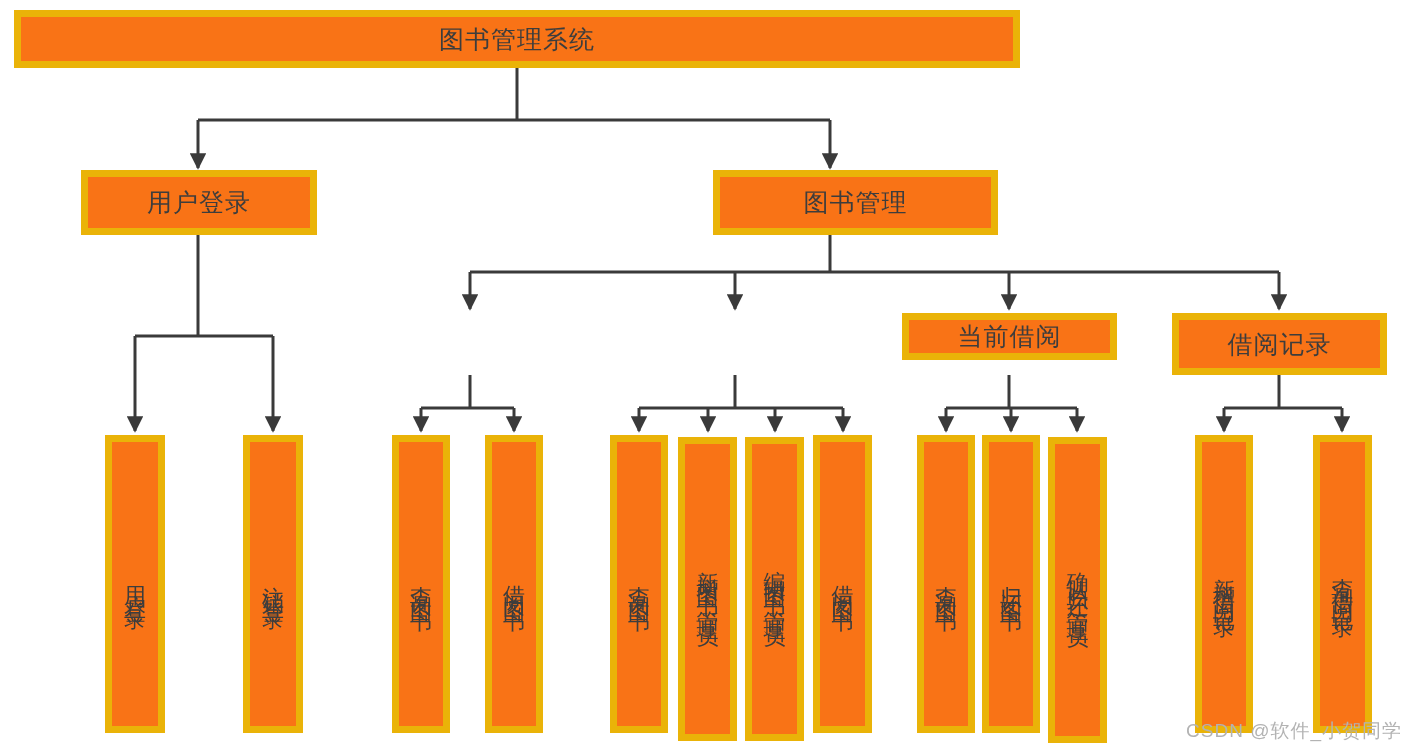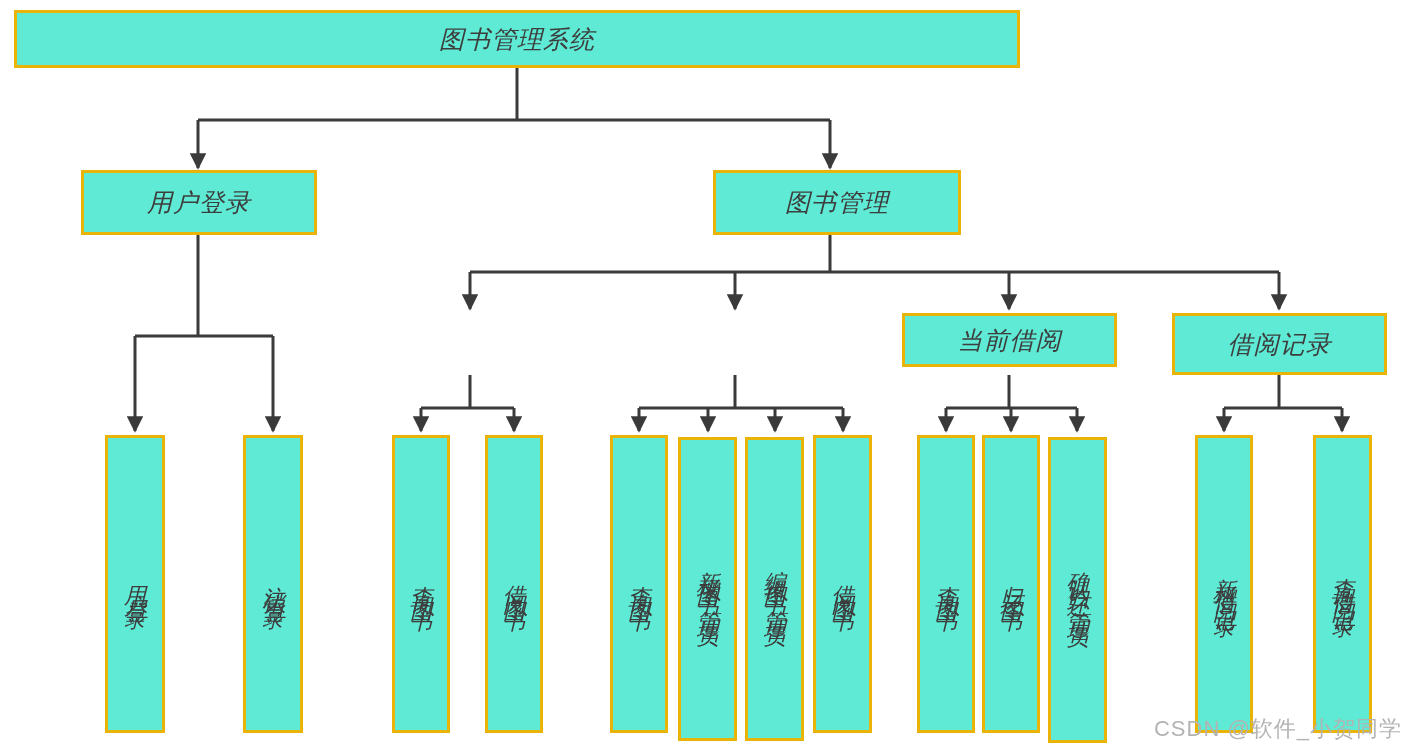--- a/index.html
+++ b/index.html
@@ -8,64 +8,63 @@
     width:1405px;height:747px;
     background:#fff;
     font-family:"Liberation Sans","DejaVu Sans",sans-serif;
     overflow:hidden;
   }
   .wires{position:absolute;left:0;top:0;z-index:1;}
   .wire{fill:none;stroke:#3a3a3a;stroke-width:3;}
   .node{
     position:absolute;
     box-sizing:border-box;
-    border:3px solid #eab308;
-    background:#5eead4;
+    border:7px solid #eab308;
+    background:#f97316;
     color:#3d3d3d;
     display:flex;align-items:center;justify-content:center;
     z-index:2;
-    font-style:italic;
   }
   .node.h{font-size:25px;letter-spacing:1px;}
   .node.v span{
     writing-mode:vertical-rl;
     text-orientation:mixed;
     font-size:22px;
     letter-spacing:8px;
     line-height:1;
     white-space:nowrap;
   }
   
   #root{left:14px;top:10px;width:1006px;height:58px;}
   
   #n-user-login{left:81px;top:170px;width:236px;height:65px;}
-  #n-book-mgmt{left:713px;top:170px;width:248px;height:65px;justify-content:center;}
+  #n-book-mgmt{left:713px;top:170px;width:285px;height:65px;justify-content:center;}
   
   #n-newbook{left:362px;top:313px;width:215px;height:62px;}
   #n-borrow{left:628px;top:313px;width:215px;height:62px;}
-  #n-current{left:902px;top:313px;width:215px;height:54px;}
+  #n-current{left:902px;top:313px;width:215px;height:47px;}
   #n-records{left:1172px;top:313px;width:215px;height:62px;}
   
   #l-userlogin{left:105px;top:435px;width:60px;height:298px;}
   #l-logout{left:243px;top:435px;width:60px;height:298px;}
   #l-nb-query{left:392px;top:435px;width:58px;height:298px;}
   #l-nb-borrow{left:485px;top:435px;width:58px;height:298px;}
   #l-bb-query{left:610px;top:435px;width:58px;height:298px;}
   #l-bb-add{left:678px;top:437px;width:59px;height:304px;}
   #l-bb-edit{left:745px;top:437px;width:59px;height:304px;}
   #l-bb-borrow{left:813px;top:435px;width:59px;height:298px;}
   #l-cb-query{left:917px;top:435px;width:58px;height:298px;}
   #l-cb-return{left:982px;top:435px;width:58px;height:298px;}
   #l-cb-confirm{left:1048px;top:437px;width:59px;height:306px;}
   #l-br-add{left:1195px;top:435px;width:58px;height:298px;}
   #l-br-query{left:1313px;top:435px;width:59px;height:298px;}
   .watermark{
     position:absolute;
     right:3px;bottom:3px;
-    font-size:22px;
+    font-size:19px;
     color:#b3b3b3;
     z-index:5;
     letter-spacing:1px;
   }
 </style>
 </head>
 <body>
 
 <div class="diagram">
 

